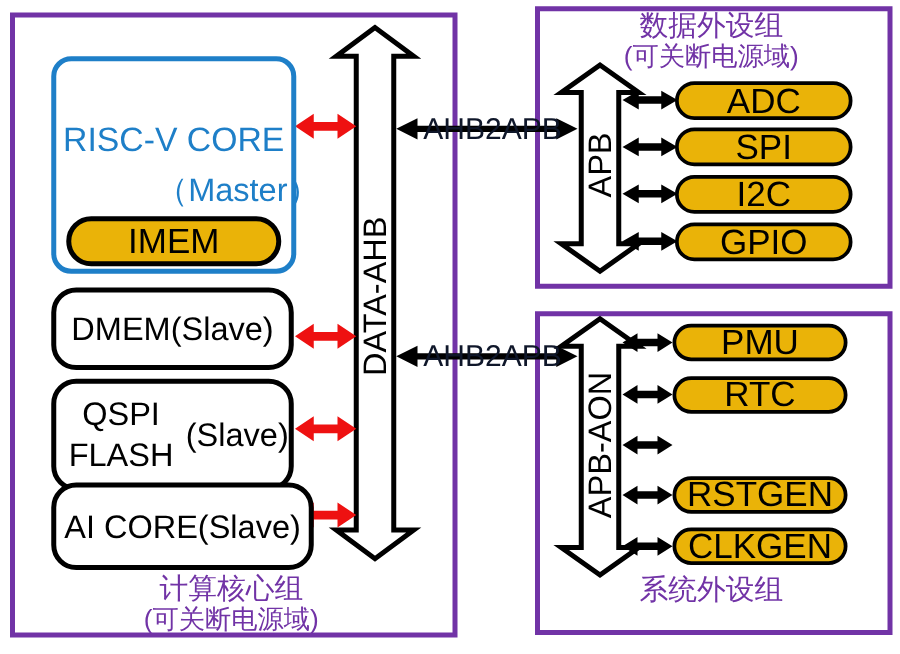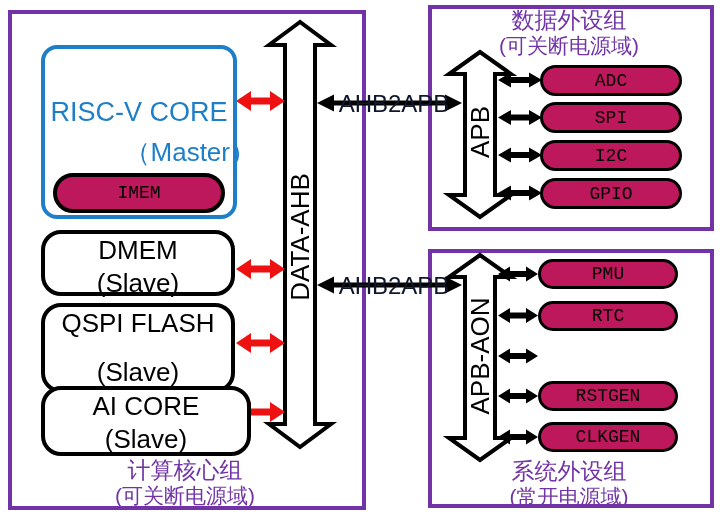--- a/index.html
+++ b/index.html
@@ -4,27 +4,27 @@
 <style>
   html,body{margin:0;padding:0;background:#fff;}
   #stage{
     position:relative;width:720px;height:523px;overflow:hidden;background:#ffffff;
     font-family:"Liberation Sans","DejaVu Sans",sans-serif;color:#000;
   }
   .abs{position:absolute;}
   .group-box{border:4px solid #7133A6;background:transparent;z-index:1;}
   .module-box{
     background:#fff;border:4px solid #000;border-radius:20px;z-index:4;
-    display:flex;flex-direction:column;align-items:center;justify-content:space-between;
+    display:flex;flex-direction:row;align-items:center;justify-content:center;
     font-size:26px;line-height:33px;text-align:center;box-sizing:border-box;
   }
   .pill{
-    background:#be185d;border:3.5px solid #000;border-radius:17px;z-index:4;
+    background:#eab308;border:3.5px solid #000;border-radius:17px;z-index:4;
     display:flex;align-items:center;justify-content:center;
-    font-size:18px;box-sizing:border-box;font-family:Liberation Mono, monospace;
+    font-size:28px;box-sizing:border-box;
   }
   .blue-box{border:4px solid #1E7FC8;border-radius:16px;background:#fff;z-index:4;box-sizing:border-box;}
   .blue-text{color:#1E7FC8;}
   .purple-title{color:#7133A6;text-align:center;z-index:5;}
   .rot{
     transform:rotate(-90deg);text-align:center;font-size:26px;line-height:30px;z-index:5;
     white-space:nowrap;
   }
   .bridge-label{
     color:#0f172a;font-size:24px;line-height:25px;text-align:center;z-index:5;white-space:nowrap;
@@ -113,16 +113,15 @@
   <div class="abs pill" style="left:540px;top:140px;width:142px;height:31px;">I2C</div>
   <div class="abs pill" style="left:540px;top:178px;width:142px;height:31px;">GPIO</div>
 
   <div class="abs pill" style="left:538px;top:259px;width:140px;height:30px;">PMU</div>
   <div class="abs pill" style="left:538px;top:301px;width:140px;height:30px;">RTC</div>
   <div class="abs pill" style="left:538px;top:381px;width:140px;height:30px;">RSTGEN</div>
   <div class="abs pill" style="left:538px;top:422px;width:140px;height:30px;">CLKGEN</div>
 
   <div class="abs purple-title" style="left:448px;top:459px;width:242px;">
     <div class="t23">系统外设组</div>
-    <div class="t21">(常开电源域)</div>
   </div>
 
 </div>
 
 </body></html>

